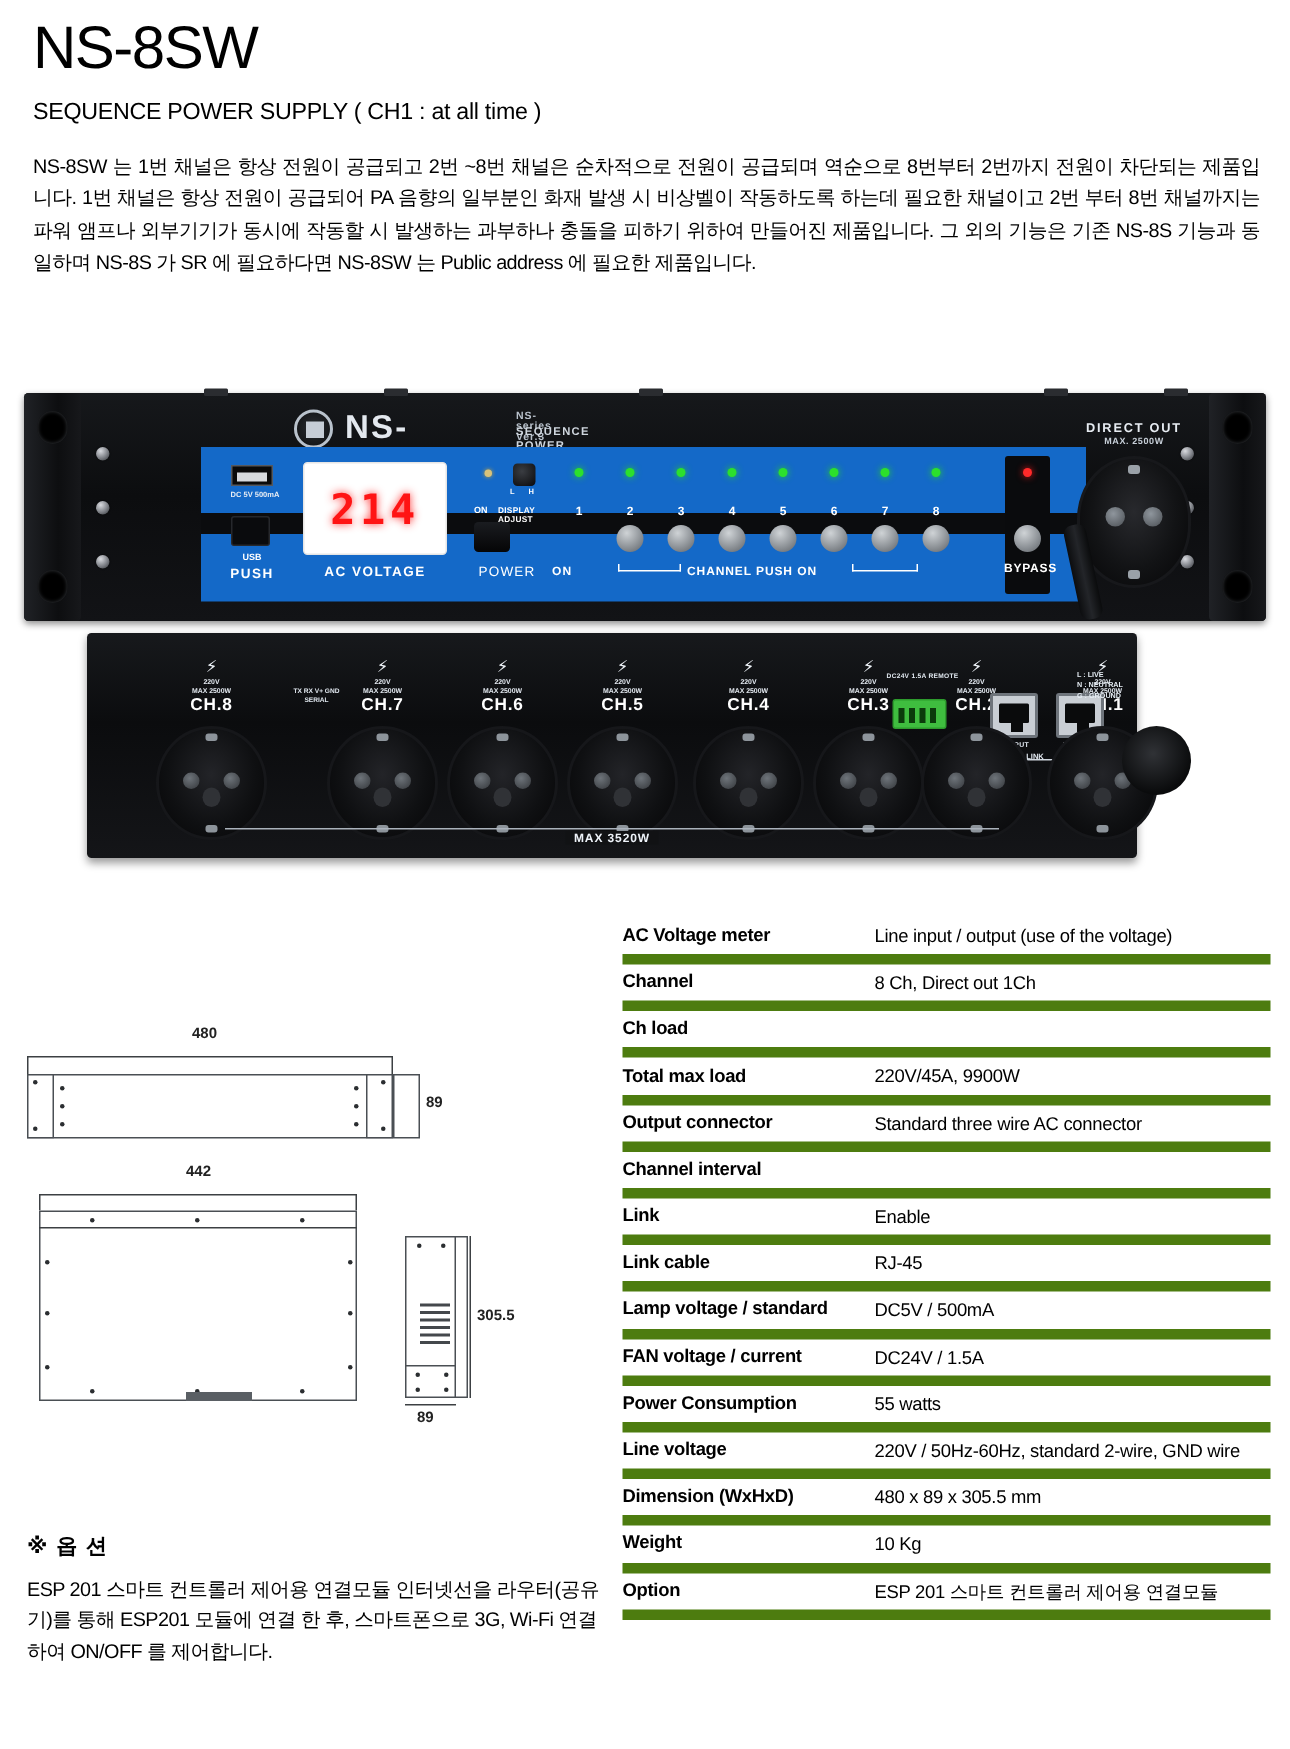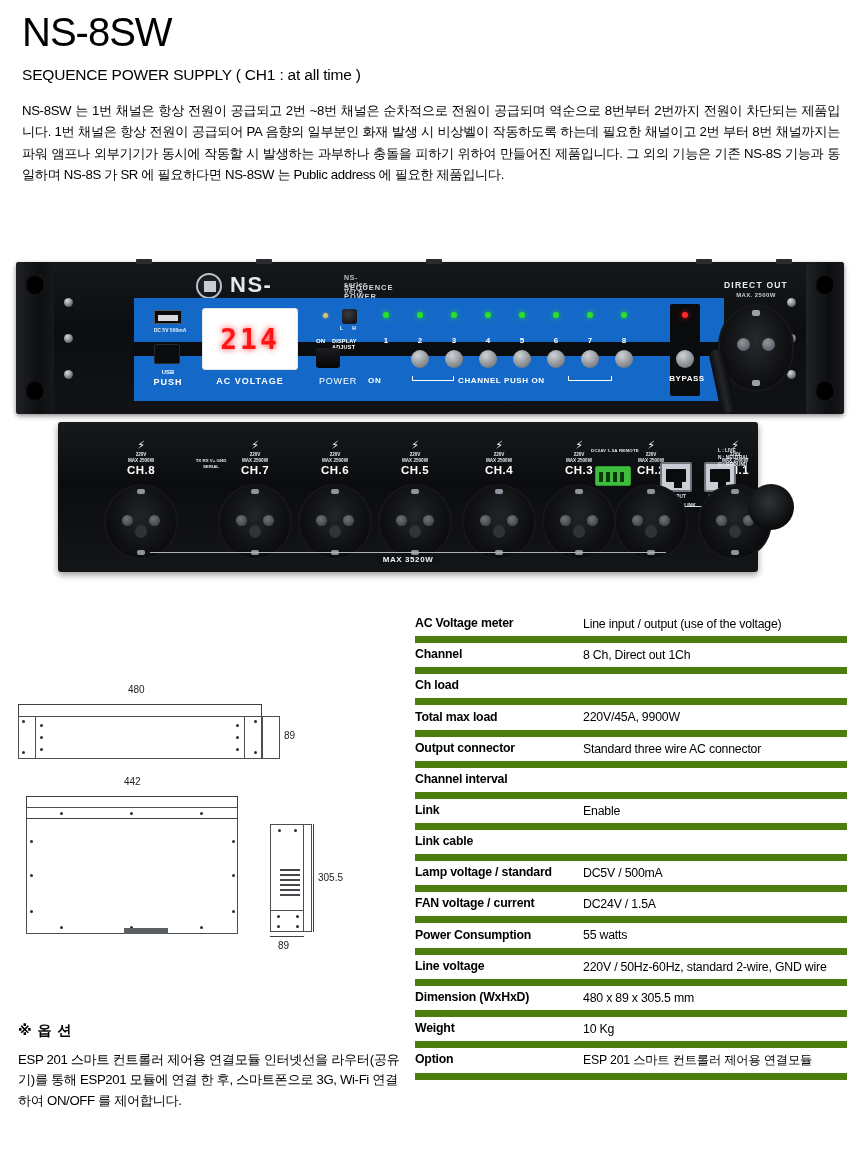--- a/index.html
+++ b/index.html
@@ -183,21 +183,21 @@
   .cord{position:absolute;left:690px;top:62px;width:46px;height:46px;border-radius:50%;
     background:radial-gradient(circle at 45% 40%,#303236,#0a0b0c 70%);}
   .cord-wire{position:absolute;left:700px;top:92px;width:15px;height:64px;
     background:linear-gradient(90deg,#0c0d0f,#232529,#0a0b0c);
     transform:rotate(-12deg);transform-origin:top center;border-radius:6px;}
 
   
   #drawings{position:absolute;left:0;top:672px;width:400px;height:330px;}
   .dwg-line{position:absolute;background:#3c4043;}
   .dwg-box{position:absolute;border:1px solid #4a4f54;box-sizing:border-box;background:#fff;}
-  .dwg-txt{position:absolute;font-size:10px;color:#222;font-weight:normal;
+  .dwg-txt{position:absolute;font-size:10px;color:#222;font-weight:bold;
     font-family:"Liberation Sans",sans-serif;}
   .dot{position:absolute;width:3px;height:3px;border-radius:50%;background:#2b2e31;}
   .vent{position:absolute;width:34px;height:1.8px;background:#44484c;}
 
   
   #spec-table{position:absolute;left:415px;top:612px;width:432px;}
   .spec-row{display:flex;border-bottom:7px solid #4d7c0f;align-items:center;min-height:30px;
     padding:4px 0;box-sizing:border-box;}
   .spec-row:first-child{border-top:none;}
   .spec-k{width:168px;flex:0 0 168px;font-size:12.3px;font-weight:bold;letter-spacing:-0.2px;
@@ -597,20 +597,21 @@
   </div>
   <div class="spec-row">
     <div class="spec-k">Channel interval</div>
   </div>
   <div class="spec-row">
     <div class="spec-k">Link</div>
     <div class="spec-v">Enable</div>
   </div>
   <div class="spec-row">
     <div class="spec-k">Link cable</div>
+    <div class="spec-v">RJ-45</div>
   </div>
   <div class="spec-row">
     <div class="spec-k">Lamp voltage / standard</div>
     <div class="spec-v">DC5V / 500mA</div>
   </div>
   <div class="spec-row">
     <div class="spec-k">FAN voltage / current</div>
     <div class="spec-v">DC24V / 1.5A</div>
   </div>
   <div class="spec-row">

